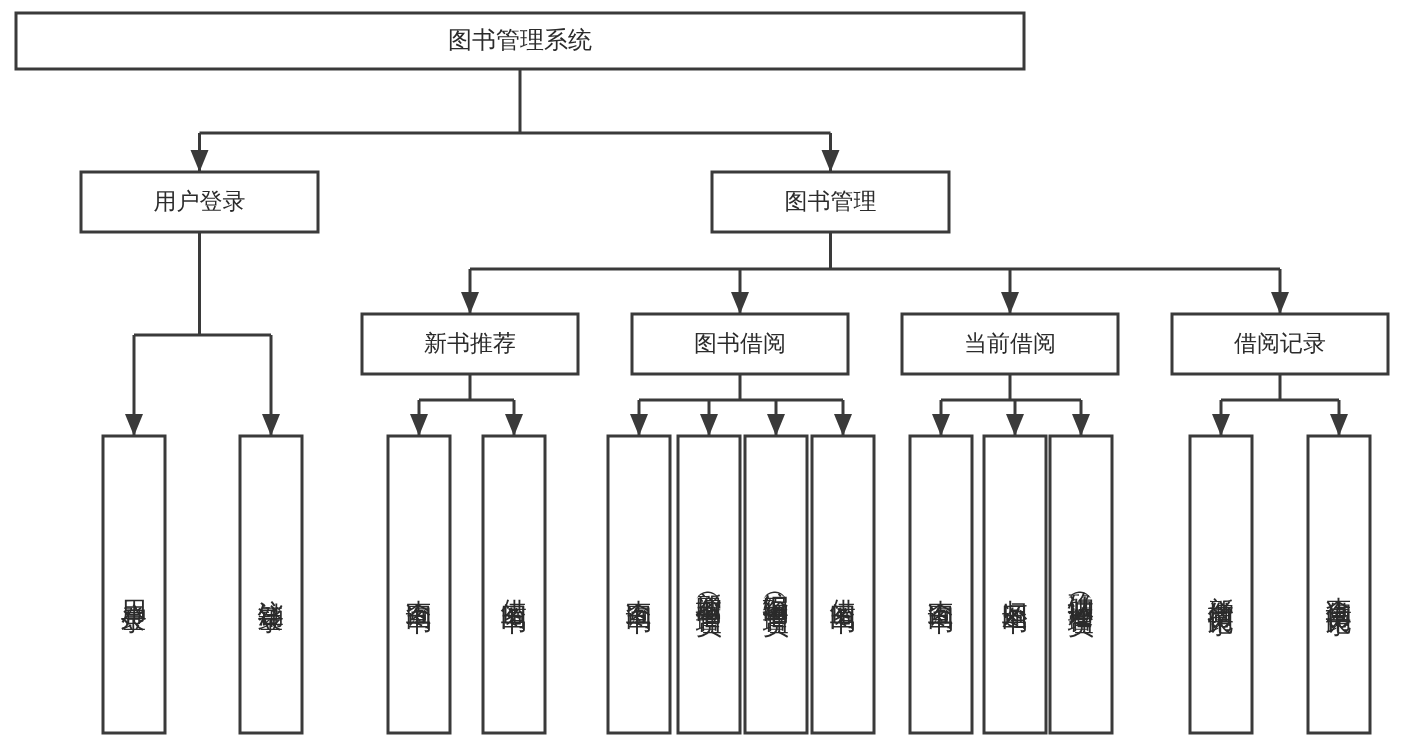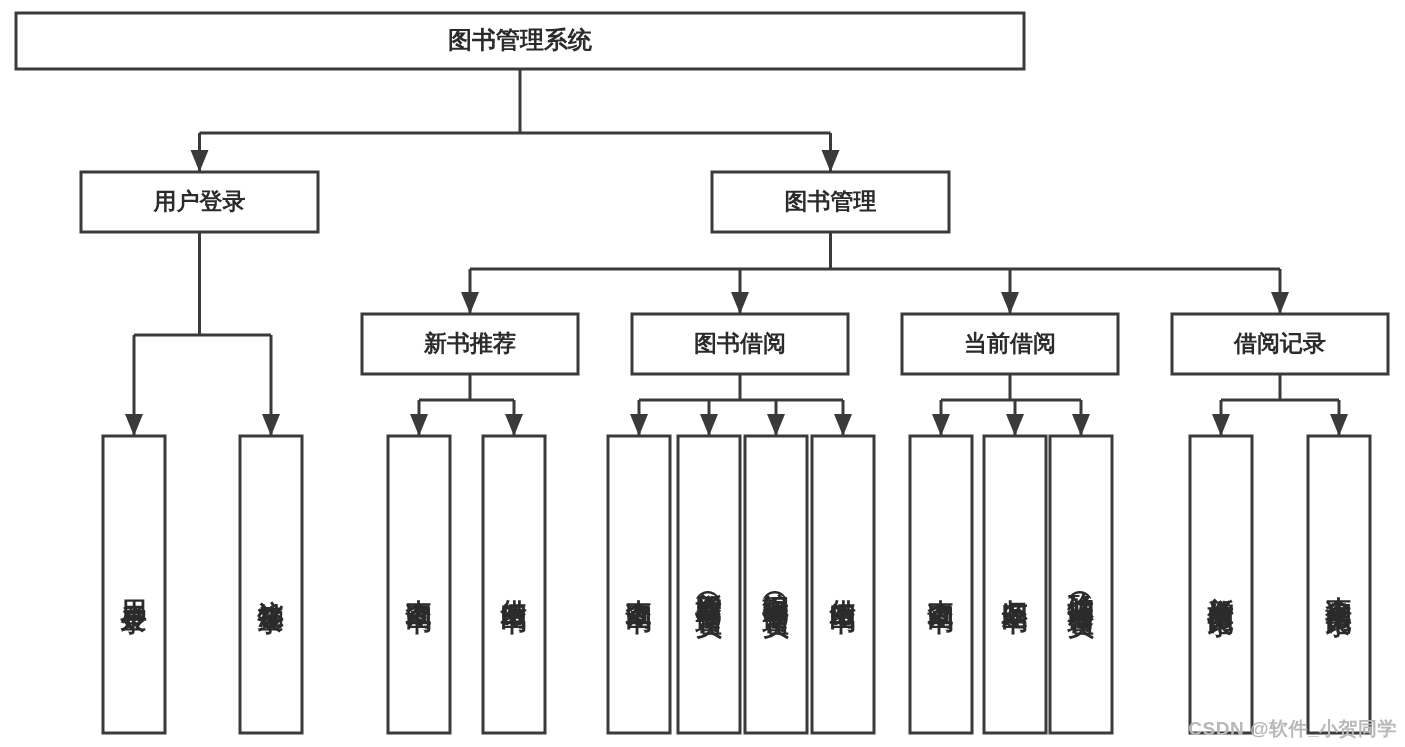--- a/index.html
+++ b/index.html
@@ -7,21 +7,20 @@
     padding: 0;
     background: #ffffff;
   }
   #page {
     position: relative;
     width: 1405px;
     height: 747px;
     background: #ffffff;
     overflow: hidden;
     font-family: "Liberation Sans", "DejaVu Sans", sans-serif;
-    font-weight: bold;
   }
   svg#diagram {
     position: absolute;
     left: 0;
     top: 0;
     width: 1405px;
     height: 747px;
     display: block;
   }
   .box-rect {
@@ -234,15 +233,14 @@
       <div class="leaf-label" style="left: 678px; top: 436px; width: 62px; height: 297px;">新增图书（管理员）</div>
       <div class="leaf-label" style="left: 745px; top: 436px; width: 62px; height: 297px;">编辑图书（管理员）</div>
       <div class="leaf-label" style="left: 812px; top: 436px; width: 62px; height: 297px;">借阅图书</div>
       <div class="leaf-label" style="left: 910px; top: 436px; width: 62px; height: 297px;">查询图书</div>
       <div class="leaf-label" style="left: 984px; top: 436px; width: 62px; height: 297px;">归还图书</div>
       <div class="leaf-label" style="left: 1050px; top: 436px; width: 62px; height: 297px;">确认归还（管理员）</div>
       <div class="leaf-label" style="left: 1190px; top: 436px; width: 62px; height: 297px;">新增借阅记录</div>
       <div class="leaf-label" style="left: 1308px; top: 436px; width: 62px; height: 297px;">查询借阅记录</div>
     </div>
 
-  <div class="watermark">CSDN @软件_小贺同学</div>
 
 </div>
 
 </body></html>

